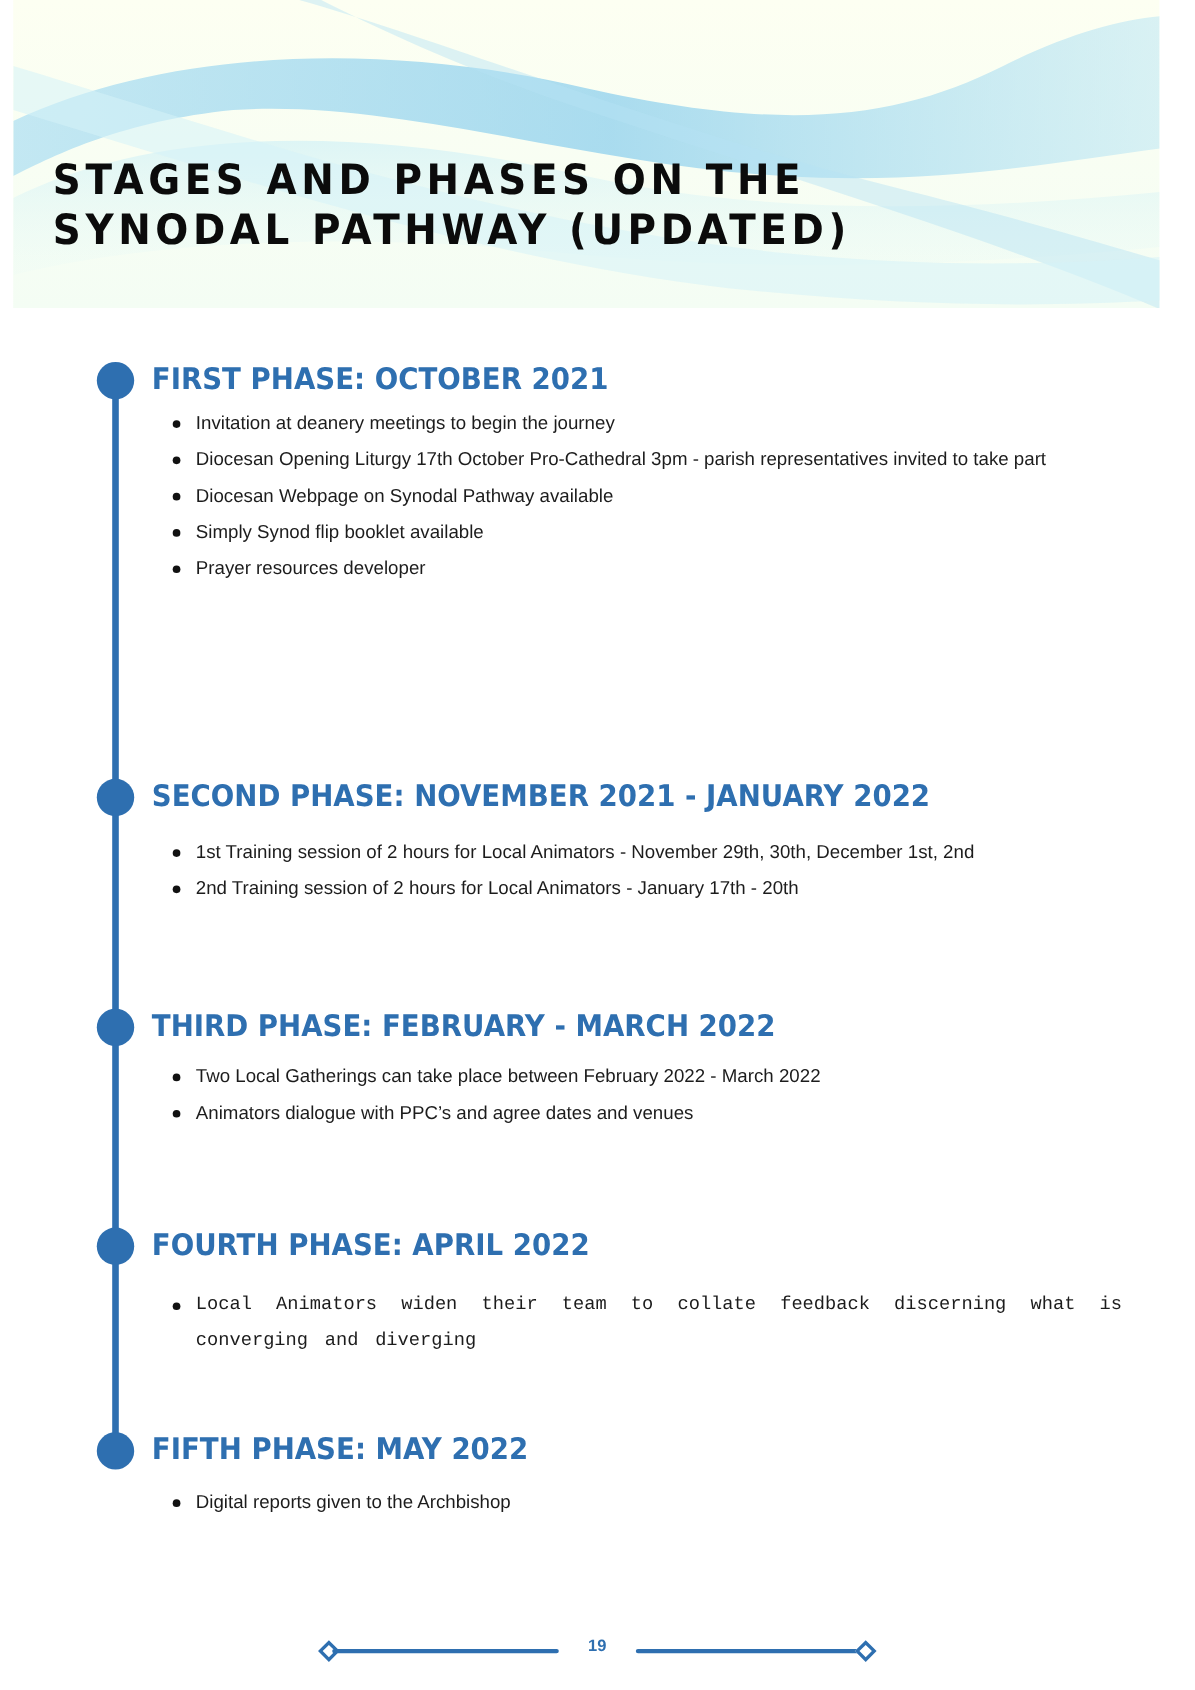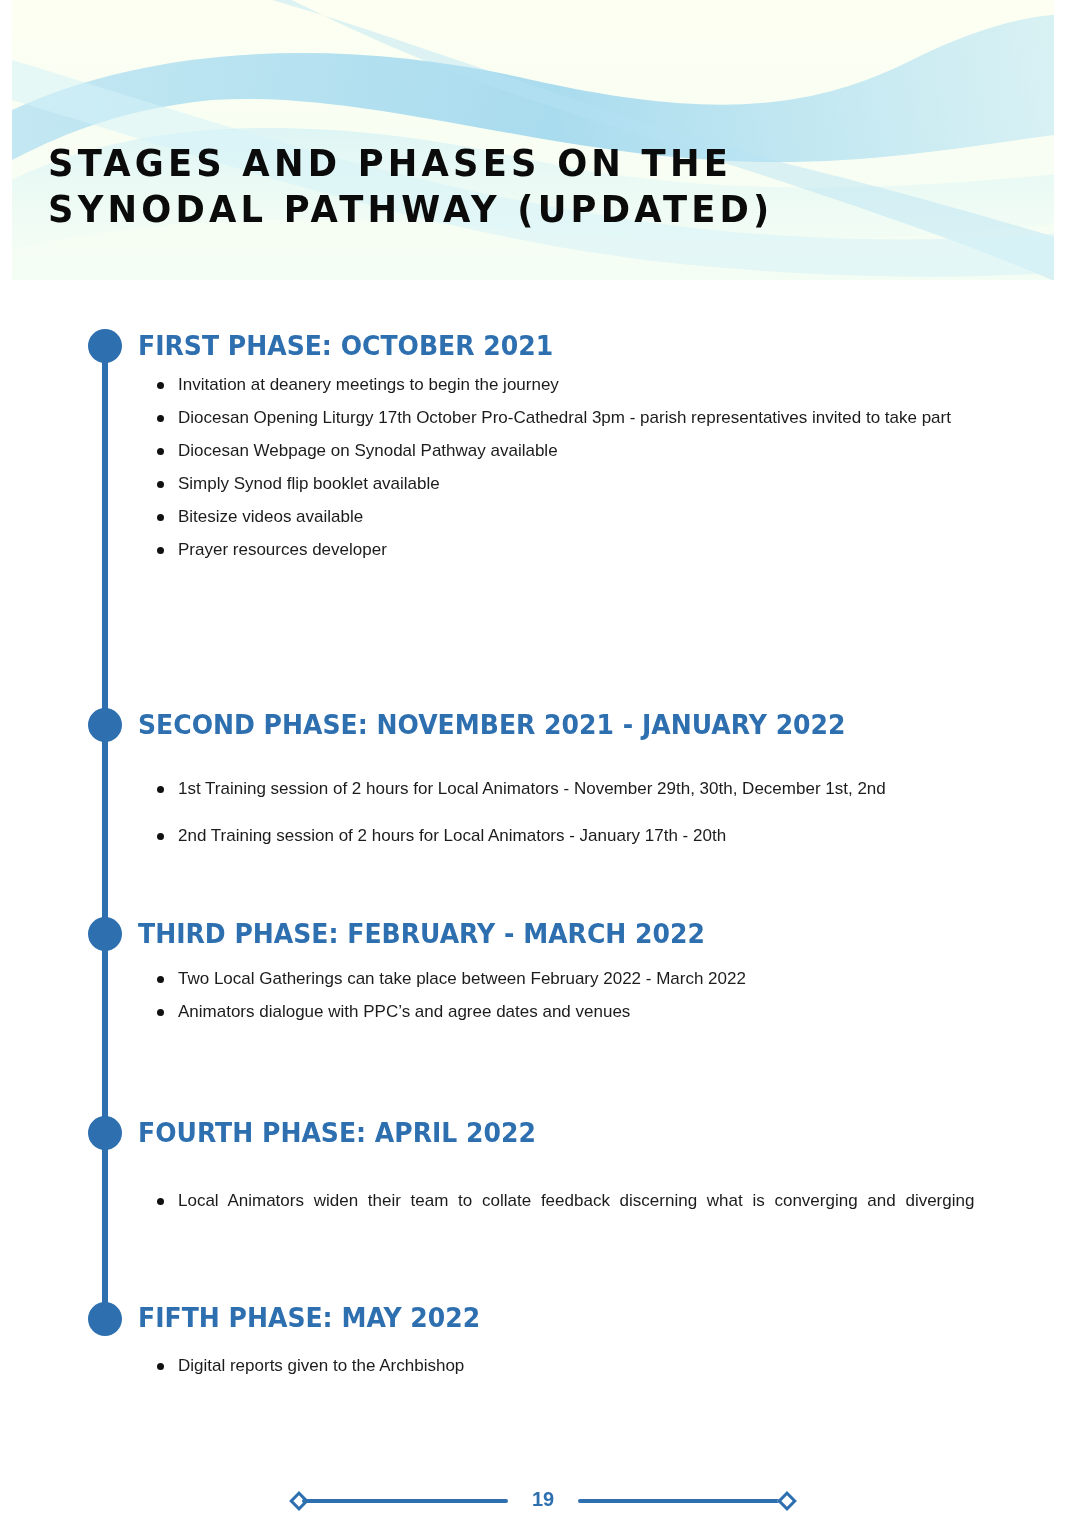--- a/index.html
+++ b/index.html
@@ -42,30 +42,30 @@
     ul.items {
       position: absolute; left: 150px; margin: 0; padding: 0 0 0 28px;
       width: 842px; list-style: none;
       font-size: 17px; line-height: 33px; color: #1c1c1c;
     }
     ul.items li { position: relative; }
     ul.items li::before {
       content: ""; position: absolute; left: -21px; top: 14px;
       width: 7px; height: 7px; border-radius: 50%; background: #111;
     }
-    ul.items.justify li { text-align: justify; text-align-last: left; margin-top: 14px; }
+    ul.items.justify li { text-align: justify; text-align-last: left; }
     .footer { position: absolute; left: 0; top: 1486px; width: 1086px; height: 30px; }
     .footer .rule { position: absolute; top: 13px; height: 4px; background: #2e6fb0; border-radius: 2px; }
     .footer .diamond {
       position: absolute; top: 8px; width: 8px; height: 8px;
       border: 3px solid #2e6fb0; background: #fff; transform: rotate(45deg);
     }
     .footer .page-num {
       position: absolute; left: 528px; top: 2px; width: 30px; text-align: center;
-      font-weight: bold; font-size: 20px; color: #2e6fb0;
+      font-weight: bold; font-size: 15px; color: #2e6fb0;
     }
   </style>
 </head>
 <body>
 
 <div class="banner">
   <svg width="1086" height="280" viewBox="0 0 1086 280">
     <defs>
       <linearGradient id="g1" x1="0" y1="0" x2="1" y2="0">
         <stop offset="0" stop-color="#a9ddf2" stop-opacity="0.9"></stop>
@@ -91,21 +91,20 @@
 <div class="timeline-line"></div>
 
 <section class="phase" style="top:0;">
   <div class="dot" style="top:329px;"></div>
   <h2 class="phase-title" style="top:329px;">FIRST PHASE: OCTOBER 2021</h2>
   <ul class="items" style="top:368px;">
     <li>Invitation at deanery meetings to begin the journey</li>
     <li>Diocesan Opening Liturgy 17th October Pro-Cathedral 3pm - parish representatives invited to take part</li>
     <li>Diocesan Webpage on Synodal Pathway available</li>
     <li>Simply Synod flip booklet available</li>
-    <li>Bitesize videos available</li>
     <li>Prayer resources developer</li>
   </ul>
 </section>
 
 <section class="phase" style="top:0;">
   <div class="dot" style="top:708px;"></div>
   <h2 class="phase-title" style="top:708px;">SECOND PHASE: NOVEMBER 2021 - JANUARY 2022</h2>
   <ul class="items justify" style="top:758px;">
     <li>1st Training session of 2 hours for Local Animators - November 29th, 30th, December 1st, 2nd</li>
     <li>2nd Training session of 2 hours for Local Animators - January 17th - 20th</li>
@@ -117,21 +116,21 @@
   <h2 class="phase-title" style="top:917px;">THIRD PHASE: FEBRUARY - MARCH 2022</h2>
   <ul class="items" style="top:962px;">
     <li>Two Local Gatherings can take place between February 2022 - March 2022</li>
     <li>Animators dialogue with PPC’s and agree dates and venues</li>
   </ul>
 </section>
 
 <section class="phase" style="top:0;">
   <div class="dot" style="top:1116px;"></div>
   <h2 class="phase-title" style="top:1116px;">FOURTH PHASE: APRIL 2022</h2>
-  <ul class="items justify" style="top:1170px;">
+  <ul class="items justify" style="top:1170px;font-family:Liberation Mono, monospace;">
     <li style="word-spacing:5px;">Local Animators widen their team to collate feedback discerning what is converging and diverging</li>
   </ul>
 </section>
 
 <section class="phase" style="top:0;">
   <div class="dot" style="top:1302px;"></div>
   <h2 class="phase-title" style="top:1301px;">FIFTH PHASE: MAY 2022</h2>
   <ul class="items" style="top:1349px;">
     <li>Digital reports given to the Archbishop</li>
   </ul>

